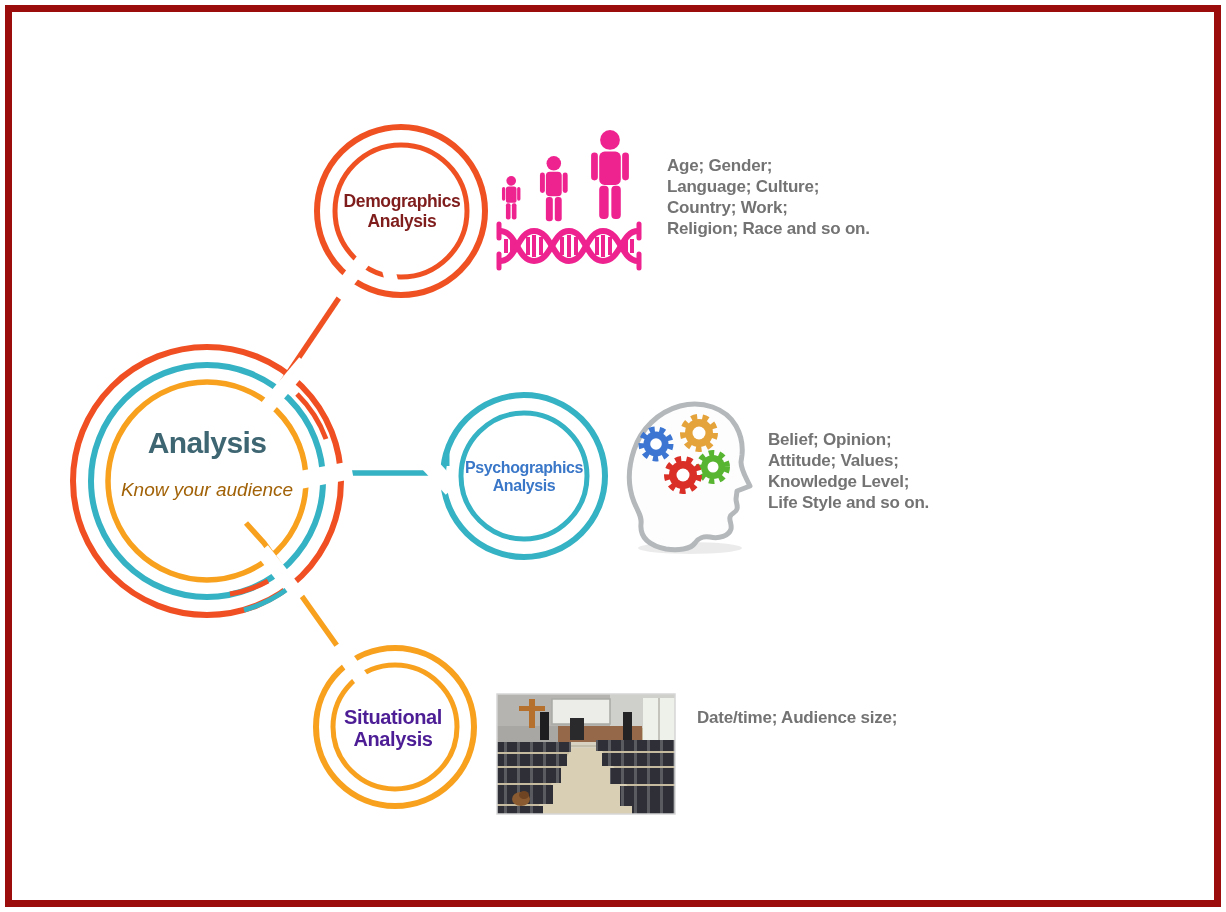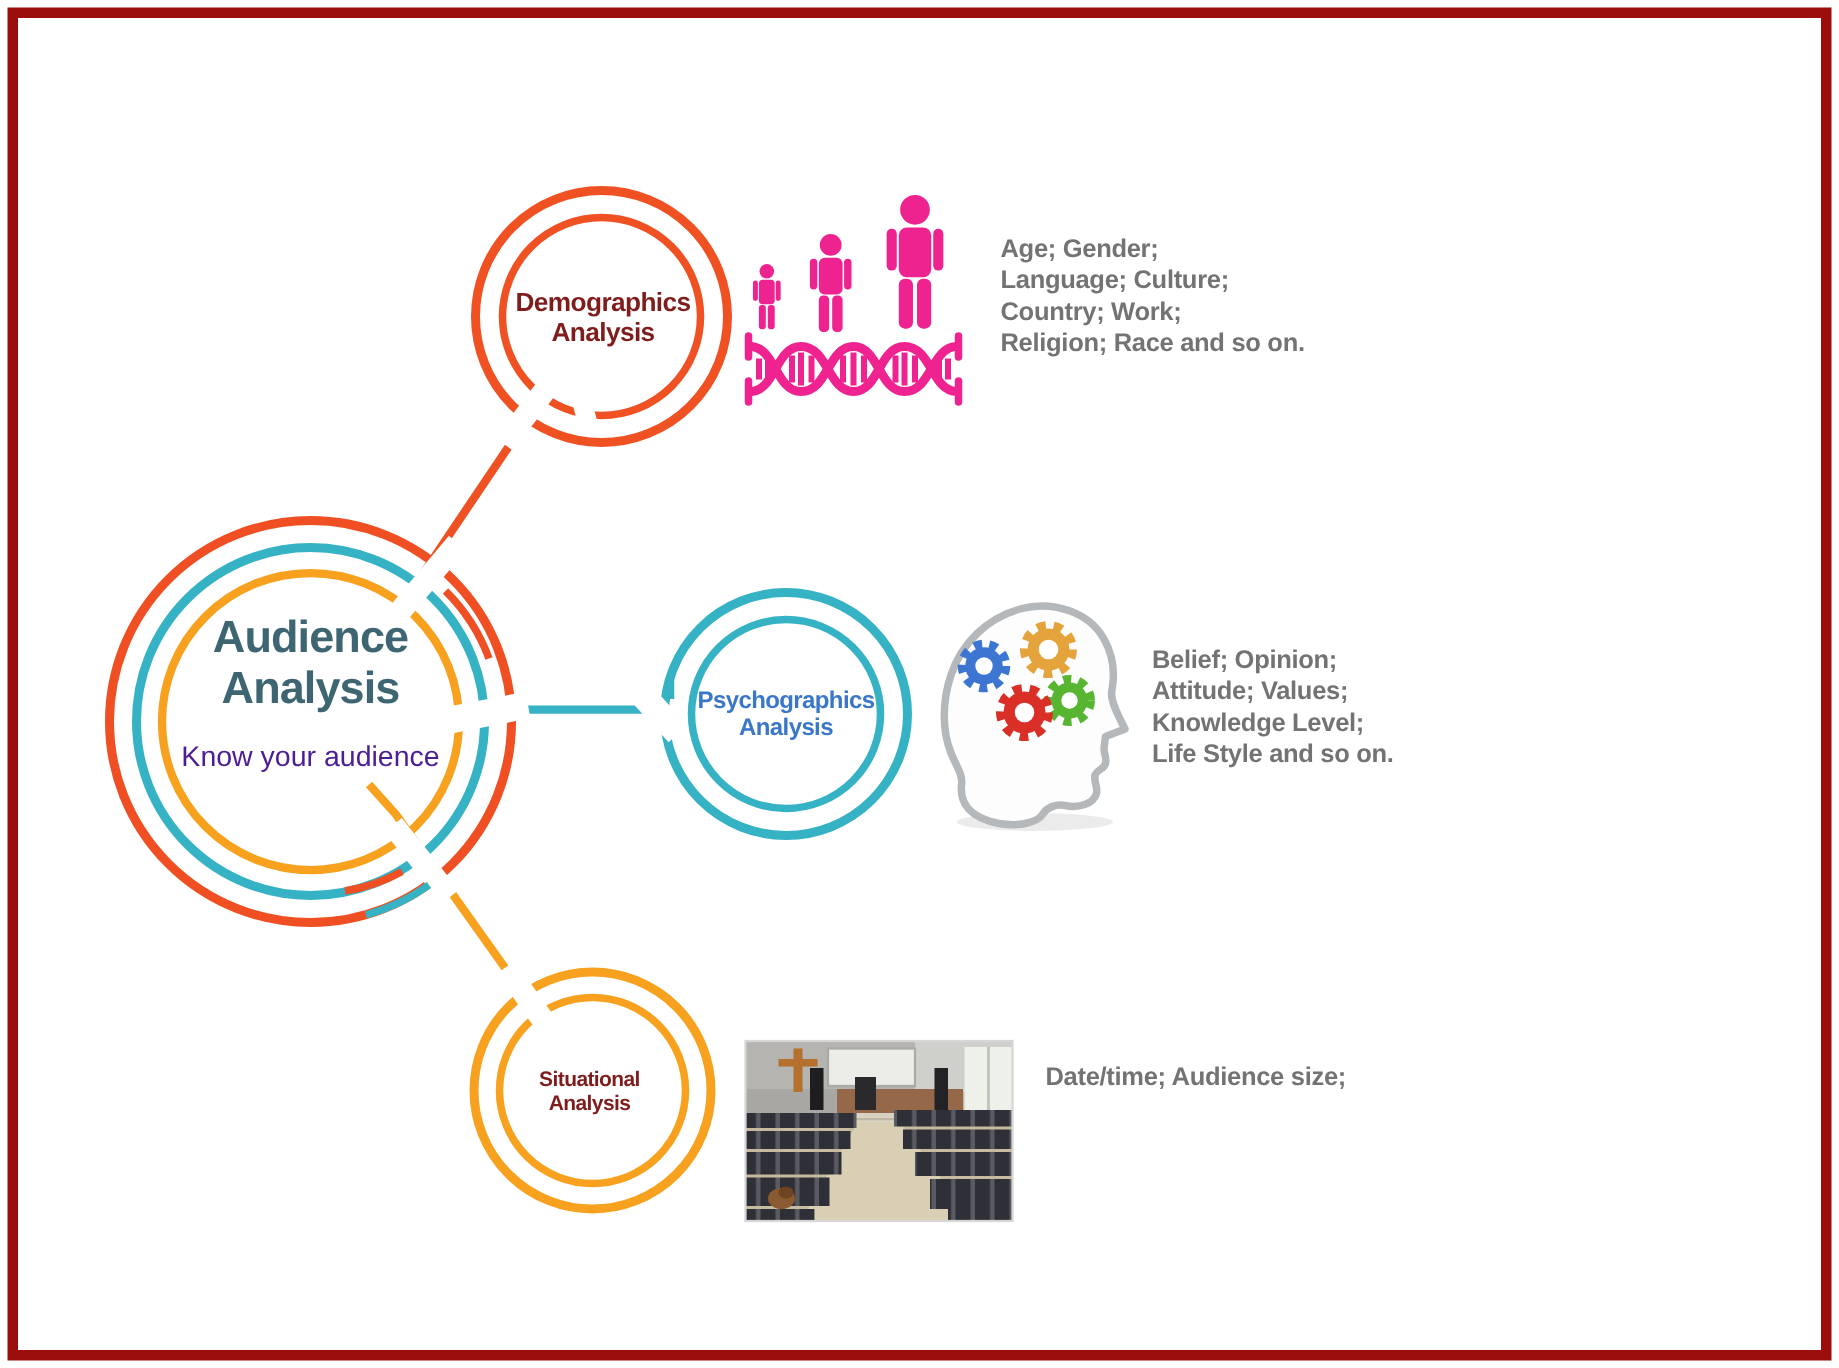--- a/index.html
+++ b/index.html
@@ -12,25 +12,25 @@
     border:7px solid #9B0D0D;pointer-events:none;
   }
   svg.diagram{position:absolute;left:0;top:0;}
   .circle-label{
     position:absolute;transform:translate(-50%,-50%);
     text-align:center;font-weight:bold;line-height:1.12;white-space:nowrap;
     letter-spacing:-0.4px;
   }
   .lbl-demographics{left:402px;top:212px;font-size:17.5px;color:#7f1d1d;}
   .lbl-psychographics{left:524px;top:477px;font-size:16px;color:#3A77C8;}
-  .lbl-situational{left:393px;top:728px;font-size:14px;color:#7f1d1d;}
+  .lbl-situational{left:393px;top:728px;font-size:20px;color:#4c1d95;}
   .lbl-center{left:207px;top:463px;font-size:30px;color:#3E6672;letter-spacing:-0.6px;}
   .lbl-center .subtitle{
-    font-size:19px;font-weight:400;color:#4c1d95;letter-spacing:0;
-    margin-top:20px;line-height:1.1;
+    font-size:19px;font-weight:400;color:#a16207;letter-spacing:0;
+    margin-top:20px;line-height:1.1;font-style:italic;
   }
   .details{
     position:absolute;font-weight:bold;font-size:17px;line-height:1.24;
     color:#737373;letter-spacing:-0.2px;white-space:nowrap;
   }
   .details-demographics{left:667px;top:155px;}
   .details-psychographics{left:768px;top:429px;}
   .details-situational{left:697px;top:707px;}
 </style>
 </head>
@@ -191,21 +191,20 @@
           <rect x="632" y="806" width="43" height="8" fill="url(#chairpat)"></rect>
         </g>
         <ellipse cx="521" cy="799" rx="9" ry="7" fill="#8a5a30"></ellipse>
         <ellipse cx="524" cy="795" rx="5" ry="4" fill="#6e4423"></ellipse>
       </g>
       <rect x="497" y="694" width="178" height="120" fill="none" stroke="#d6d6d6" stroke-width="1.5"></rect>
     </g>
   </svg>
 
   <div class="circle-label lbl-center">
-    <div>Audience</div>
     <div>Analysis</div>
     <div class="subtitle">Know your audience</div>
   </div>
 
   <div class="circle-label lbl-demographics">
     <div>Demographics</div>
     <div>Analysis</div>
   </div>
 
   <div class="circle-label lbl-psychographics">

